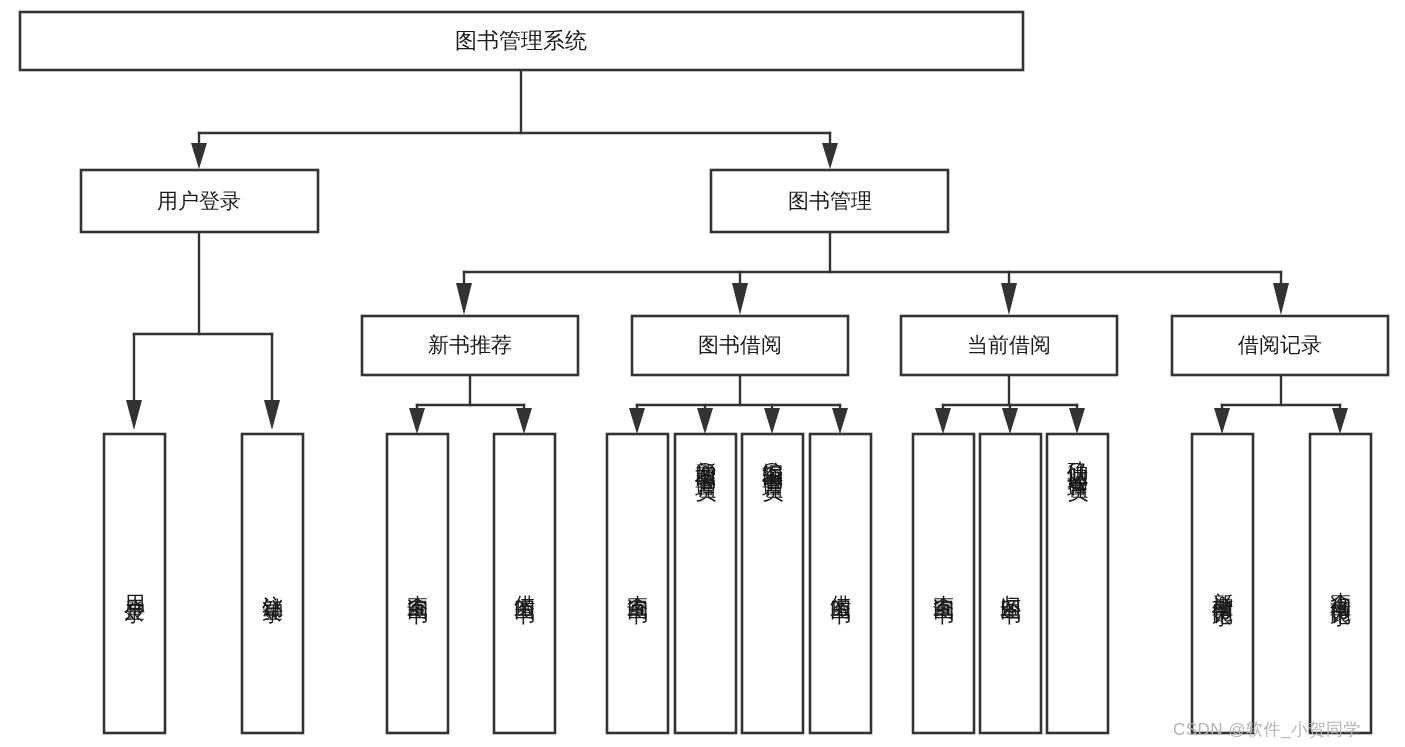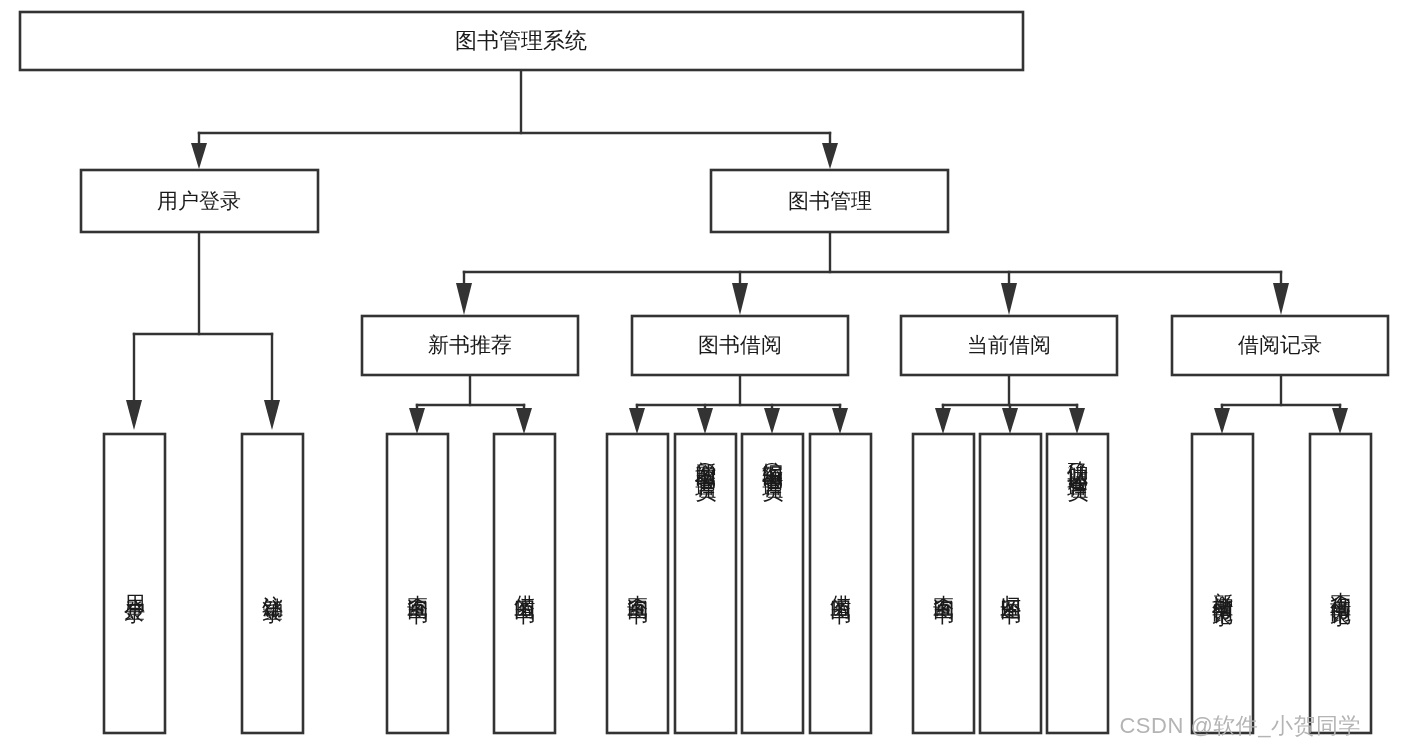--- a/index.html
+++ b/index.html
@@ -72,21 +72,21 @@
     letter-spacing: 3px;
     color: #1a1a1a;
     white-space: nowrap;
     text-align: center;
   }
   .watermark {
     position: absolute;
     right: 10px;
     bottom: 6px;
     font-family: "Liberation Sans", "DejaVu Sans", sans-serif;
-    font-size: 22px;
+    font-size: 17px;
     color: #b4b4b4;
     white-space: nowrap;
     letter-spacing: 0.5px;
   }
 </style>
 </head>
 <body>
 
 <div id="diagram-root">
 

